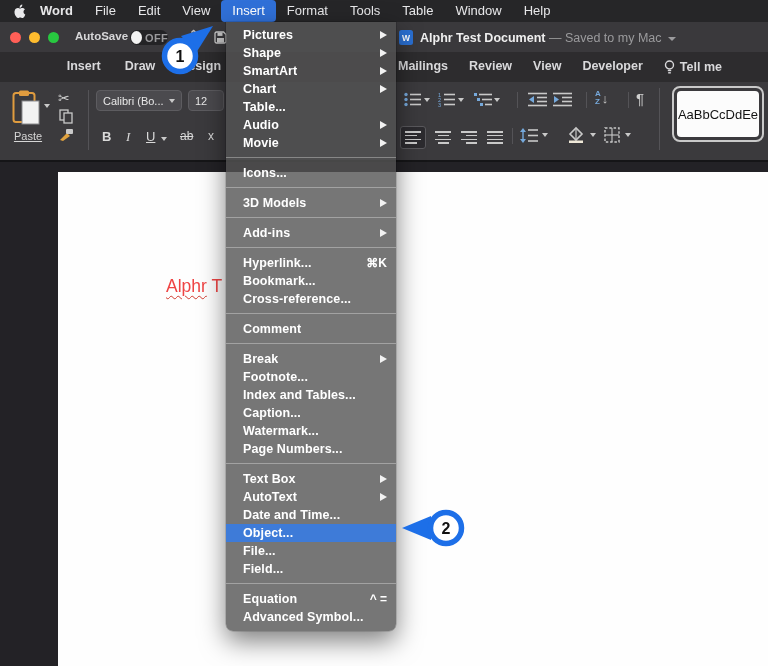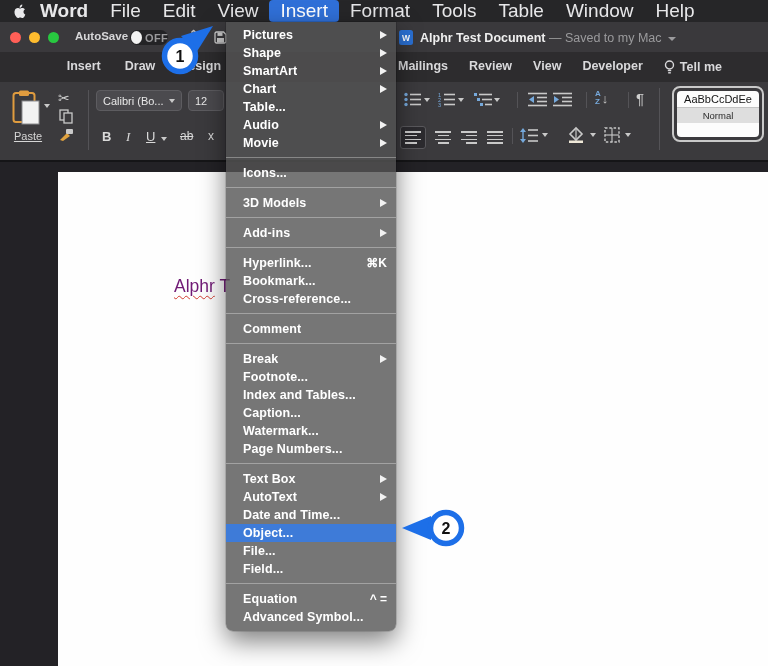--- a/index.html
+++ b/index.html
@@ -4,21 +4,21 @@
 <style>
   * { margin:0; padding:0; box-sizing:border-box; }
   html,body { width:768px; height:666px; }
   body { font-family:"Liberation Sans", sans-serif; position:relative; overflow:hidden; background:#232226; }
   #stage { position:absolute; inset:0; width:768px; height:666px; }
 
   
   .menubar { position:absolute; left:0; top:0; width:768px; height:22px; background:#262628;
              display:flex; align-items:center; padding-left:9px; z-index:40; }
   .mb-apple { width:20px; display:flex; justify-content:center; align-items:center; }
-  .mb-item { color:#e7e7e9; font-size:19px; padding:0 11px; height:22px; line-height:22px; border-radius:4px; }
+  .mb-item { color:#e7e7e9; font-size:13px; padding:0 11px; height:22px; line-height:22px; border-radius:4px; }
   .mb-bold { font-weight:bold; }
   .mb-active { background:#3070d8; color:#fff; }
 
   
   .titlebar { position:absolute; left:0; top:22px; width:768px; height:30px; background:#3a393c; z-index:10; }
   .lights { position:absolute; left:10px; top:10px; display:flex; gap:8px; }
   .light { width:11px; height:11px; border-radius:50%; }
   .l-red { background:#ff5f57; } .l-yellow { background:#febc2e; } .l-green { background:#28c840; }
   .autosave { position:absolute; left:75px; top:8px; color:#d7d7d9; font-size:11.5px; font-weight:600; }
   .toggle { position:absolute; left:130px; top:8px; width:38px; height:15px; background:#232325; border-radius:8px;
@@ -50,27 +50,27 @@
   .chev { width:0; height:0; border-left:3.5px solid transparent; border-right:3.5px solid transparent; border-top:4px solid #c9c9c9; }
   .box { position:absolute; height:21px; background:#4b4a4e; border:1px solid #5d5c60; border-radius:4px;
          color:#e8e8e8; font-size:11px; display:flex; align-items:center; padding:0 6px; justify-content:space-between; }
   .fmt { position:absolute; top:47px; color:#d9d9d9; font-size:13px; display:flex; align-items:center; gap:3px; }
   .ic { color:#cfcfcf; }
   .alignbtn { display:flex; flex-direction:column; gap:2.2px; padding:4px; border-radius:3px; }
   .alignbtn span { display:block; height:1.6px; background:#c9c9c9; }
   .align-active { background:#2c2b2f; border:1px solid #5a595d; }
   .styles-outline { position:absolute; left:672px; top:4px; width:92px; height:56px; border:2px solid #c9c9c9; border-radius:8px; }
   .style-card { position:absolute; left:3px; top:3px; width:82px; height:46px; background:#fcfcfc; border-radius:4px; overflow:hidden; }
-  .style-sample { height:16px; display:flex; align-items:center; justify-content:center; color:#141414; font-size:11px; }
+  .style-sample { height:46px; display:flex; align-items:center; justify-content:center; color:#141414; font-size:13px; }
   .style-name { height:16px; background:#dedede; display:flex; align-items:center; justify-content:center;
                 color:#2c2c2c; font-size:9.5px; border-top:1px solid #c4c4c4; }
 
   
   .page { position:absolute; left:58px; top:172px; width:720px; height:500px; background:#fefefe; z-index:1; }
-  .doc-text { position:absolute; left:116px; top:104px; font-size:17.5px; color:#701a75; }
+  .doc-text { position:absolute; left:108px; top:104px; font-size:17.5px; color:#ef4444; }
   .squiggle { text-decoration-line:underline; text-decoration-style:wavy; text-decoration-color:#d03b2f;
               text-decoration-thickness:1px; text-underline-offset:3px; }
 
   
   .menu { position:absolute; left:226px; top:22px; width:170px; background:rgba(84,84,84,0.80);
           border-radius:0 0 7px 7px; padding:4px 0 5px 0; z-index:50;
           box-shadow:0 10px 26px rgba(0,0,0,0.5), 0 0 0 0.5px rgba(0,0,0,0.25); }
   .menu-row { height:18px; display:flex; align-items:center; padding:0 9px 0 17px;font-weight:bold; }
   .menu-row.selected { background:#3e7bd8; }
   .menu-label { color:#fff; font-size:12.5px; flex:1; white-space:nowrap; letter-spacing:.1px; }

